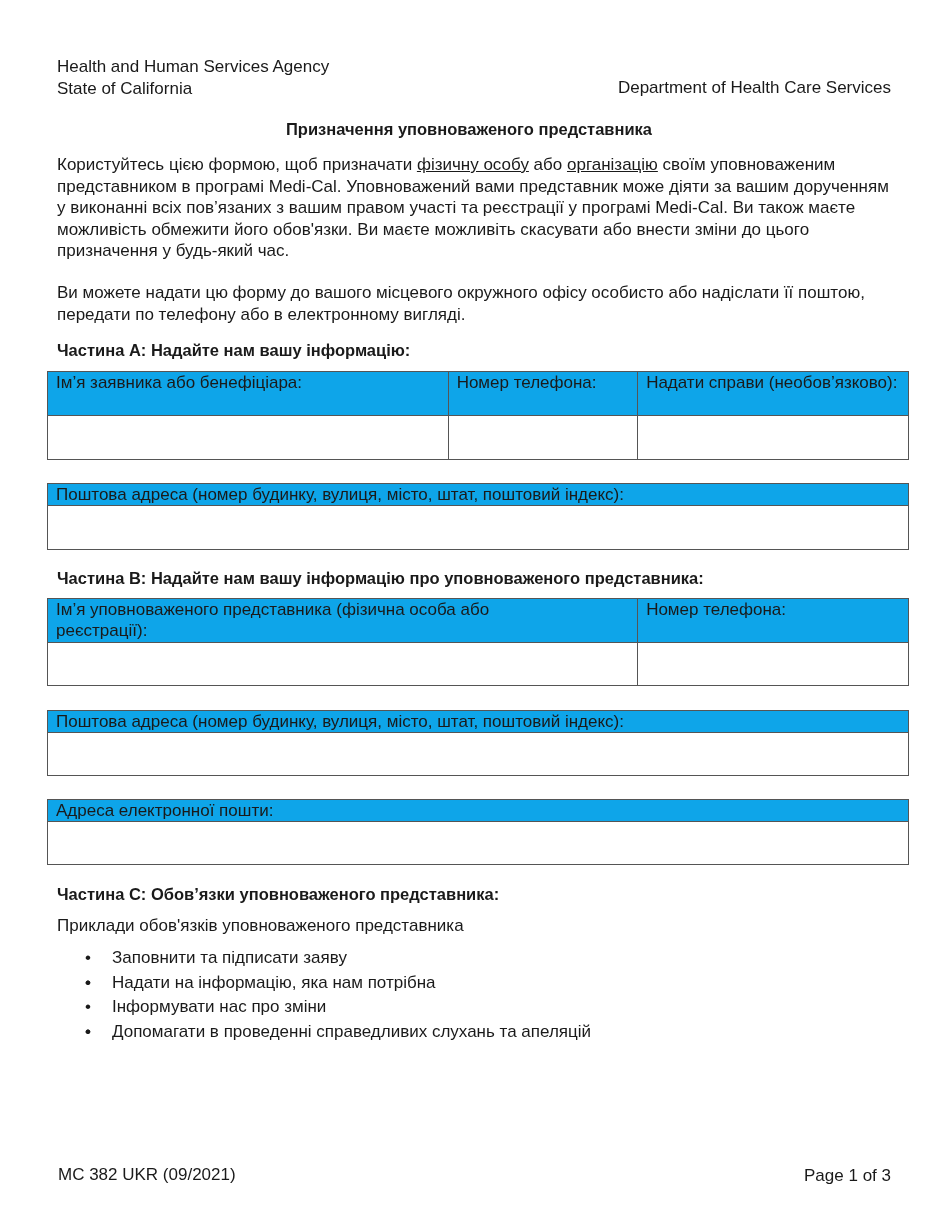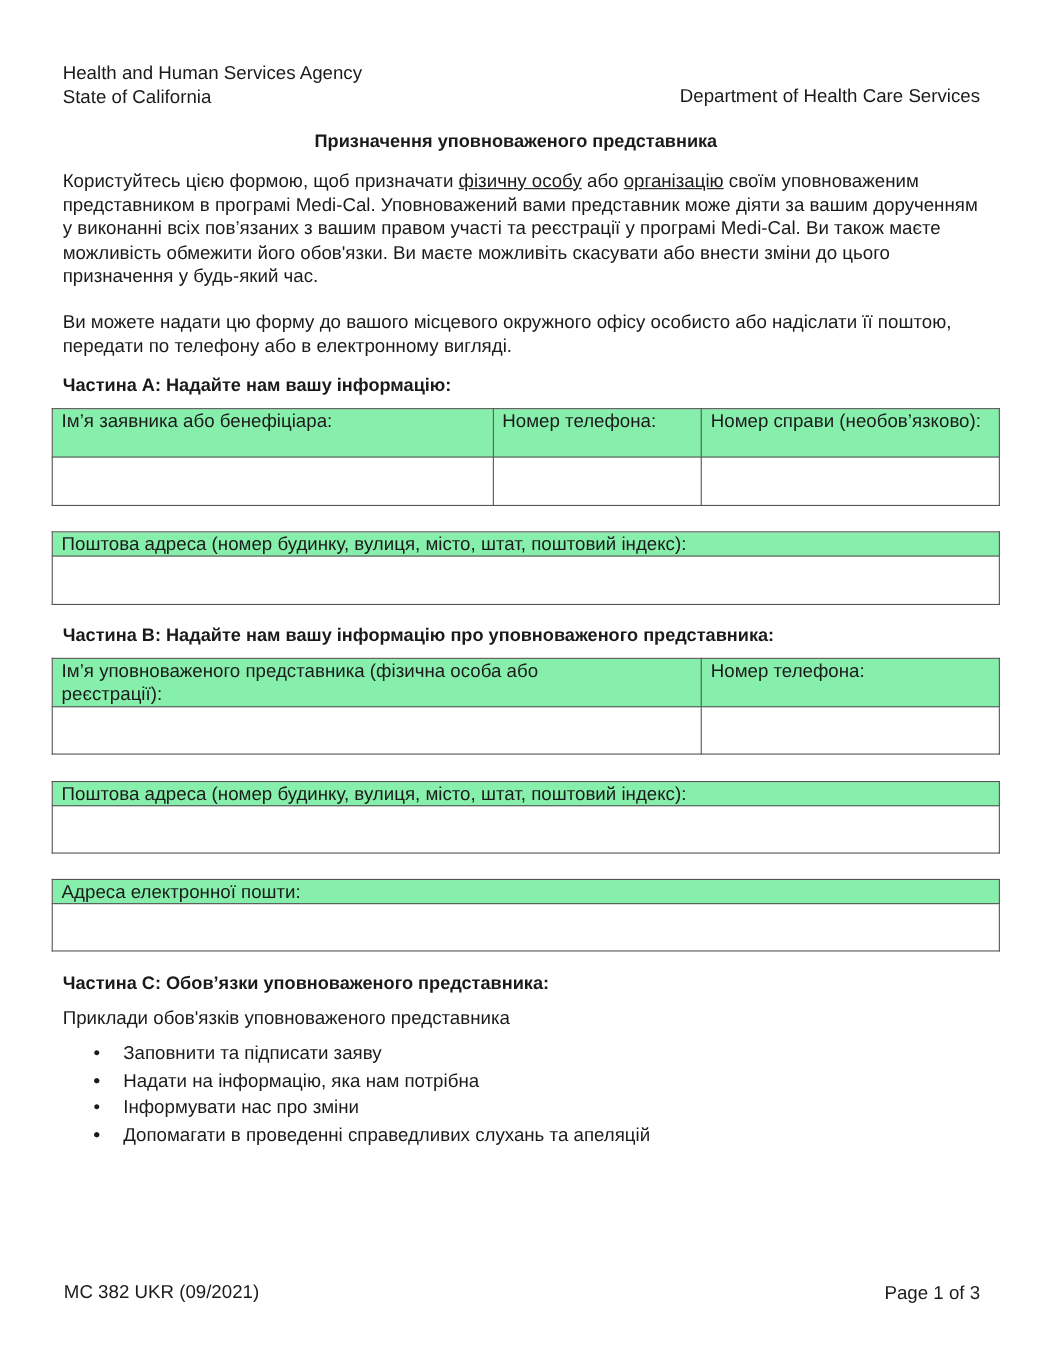--- a/index.html
+++ b/index.html
@@ -9,21 +9,21 @@
     }
     .abs { position: absolute; }
     .hdr-left { left: 57px; top: 56px; line-height: 22px; }
     .hdr-right { right: 59px; top: 77px; line-height: 22px; }
     .title { left: 0; right: 12px; top: 120px; text-align: center; font-weight: bold; font-size: 16.5px; }
     .para { left: 57px; width: 840px; line-height: 21.5px; font-size: 17px; }
     .para u { text-decoration: underline; }
     .section-h { left: 57px; font-weight: bold; font-size: 16.5px; }
     table.form { position: absolute; left: 47px; width: 862px; border-collapse: collapse; table-layout: fixed; }
     table.form td { border: 1px solid #555; padding: 0 8px; vertical-align: top; font-size: 17px; line-height: 21px; }
-    table.form td.lbl { background: #86efac; }
+    table.form td.lbl { background: #0ea5e9; }
     table.form td.val { background: #ffffff; }
     table.form td.val input {
       width: 100%; height: 100%; border: none; outline: none; background: transparent;
       font-family: "Liberation Sans", sans-serif; font-size: 16px; padding: 0; margin: 0;
     }
     ul.duties { position: absolute; left: 57px; top: 946px; margin: 0; padding: 0 0 0 55px; list-style: none; }
     ul.duties li { position: relative; font-size: 17px; line-height: 24.5px; }
     ul.duties li .bullet { position: absolute; left: -27px; top: 0; }
     .footer-left { left: 58px; top: 1165px; text-align: right; }
     .footer-right { right: 59px; top: 1166px; }
@@ -48,21 +48,21 @@
 <table class="form" style="top:371px;">
   <colgroup>
       <col style="width:389px">
       <col style="width:184px">
       <col style="width:263px">
     </colgroup>
   <tbody>
       <tr style="height:44px;">
     <td class="lbl">Ім’я заявника або бенефіціара:</td>
     <td class="lbl">Номер телефона:</td>
-    <td class="lbl">Номер справи (необов’язково):</td>
+    <td class="lbl">Надати справи (необов’язково):</td>
   </tr>
   <tr style="height:44px;">
     <td class="val"><input type="text" value="" style=""></td>
     <td class="val"><input type="text" value="" style=""></td>
     <td class="val"><input type="text" value="" style=""></td>
   </tr>
 </tbody>
   </table>
 
 <table class="form" style="top:483px;">

